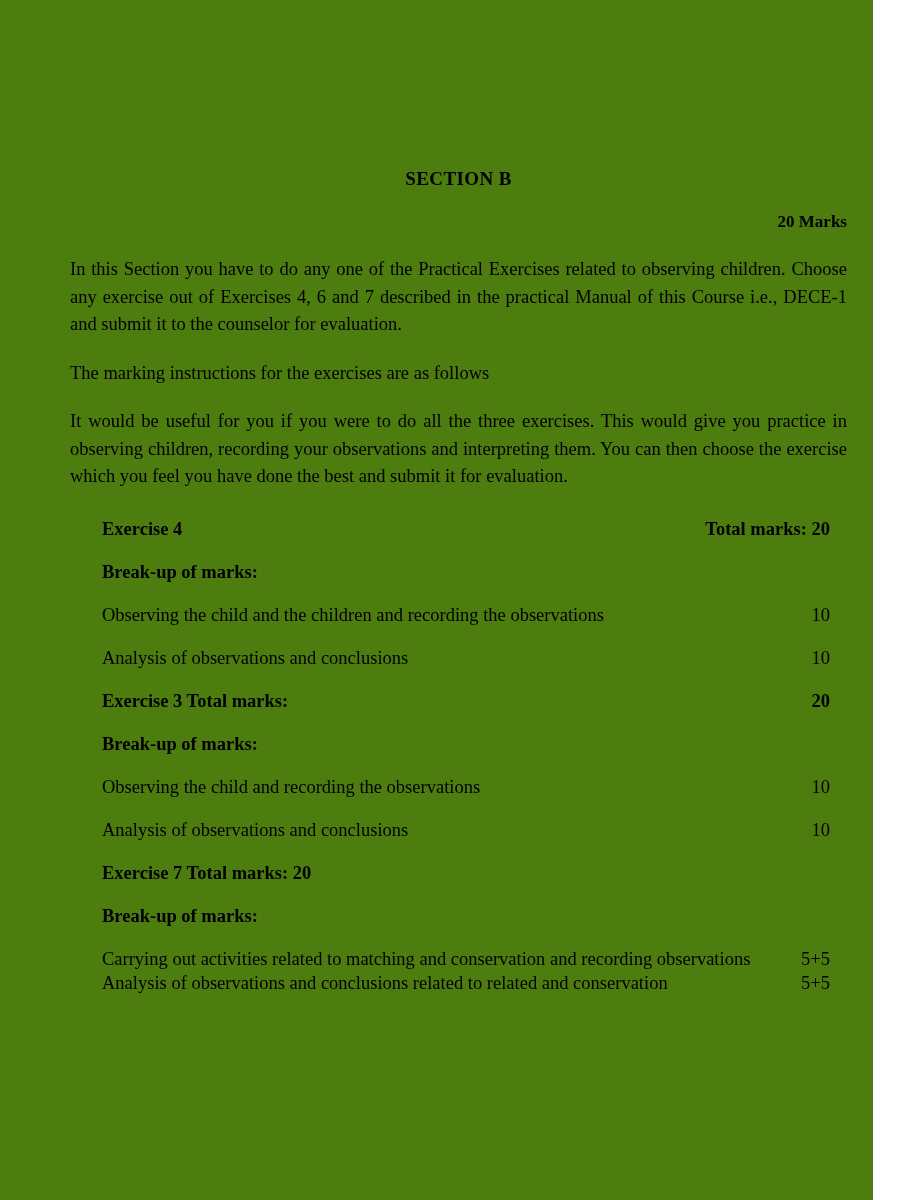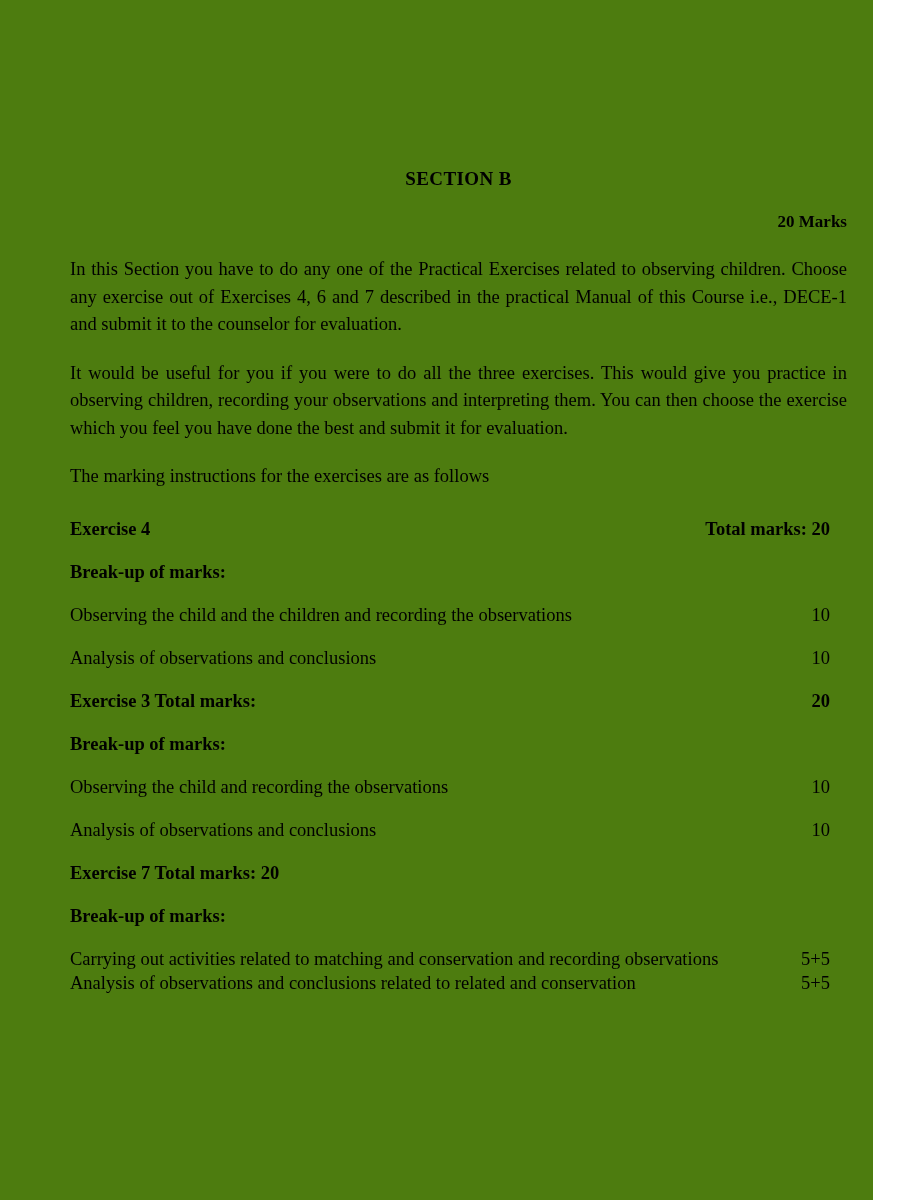--- a/index.html
+++ b/index.html
@@ -67,20 +67,21 @@
     display: flex;
     align-items: baseline;
     justify-content: space-between;
     font-size: 18.5px;
     line-height: 24px;
     margin: 0;
   }
   .row .label {
     flex: 0 1 auto;
     white-space: nowrap;
+    margin-left: 32px;
   }
   .row .value {
     flex: 0 0 auto;
     text-align: right;
     width: 72px;
     padding-right: 17px;
     box-sizing: border-box;
   }
   .row.bold .label,
   .row.bold .value { font-weight: bold; }
@@ -97,23 +98,23 @@
 
 <div class="page">
   <div class="content">
 
     <h1 class="section-heading">SECTION B</h1>
 
     <div class="marks-line">20 Marks</div>
 
     <p class="para p1">In this Section you have to do any one of the Practical Exercises related to observing children. Choose any exercise out of Exercises 4, 6 and 7 described in the practical Manual of this Course i.e., DECE-1 and submit it to the counselor for evaluation.</p>
 
+    <p class="para p3">The marking instructions for the exercises are as follows</p>
+
     <p class="para p2">It would be useful for you if you were to do all the three exercises. This would give you practice in observing children, recording your observations and interpreting them. You can then choose the exercise which you feel you have done the best and submit it for evaluation.</p>
-
-    <p class="para p3">The marking instructions for the exercises are as follows</p>
 
     <div class="row bold sp-heading">
       <span class="label">Exercise 4</span>
       <span class="value" style="width:auto;padding-right:17px;">Total marks: 20</span>
     </div>
 
     <div class="row bold sp-sub">
       <span class="label">Break-up of marks:</span>
       <span class="value"></span>
     </div>

